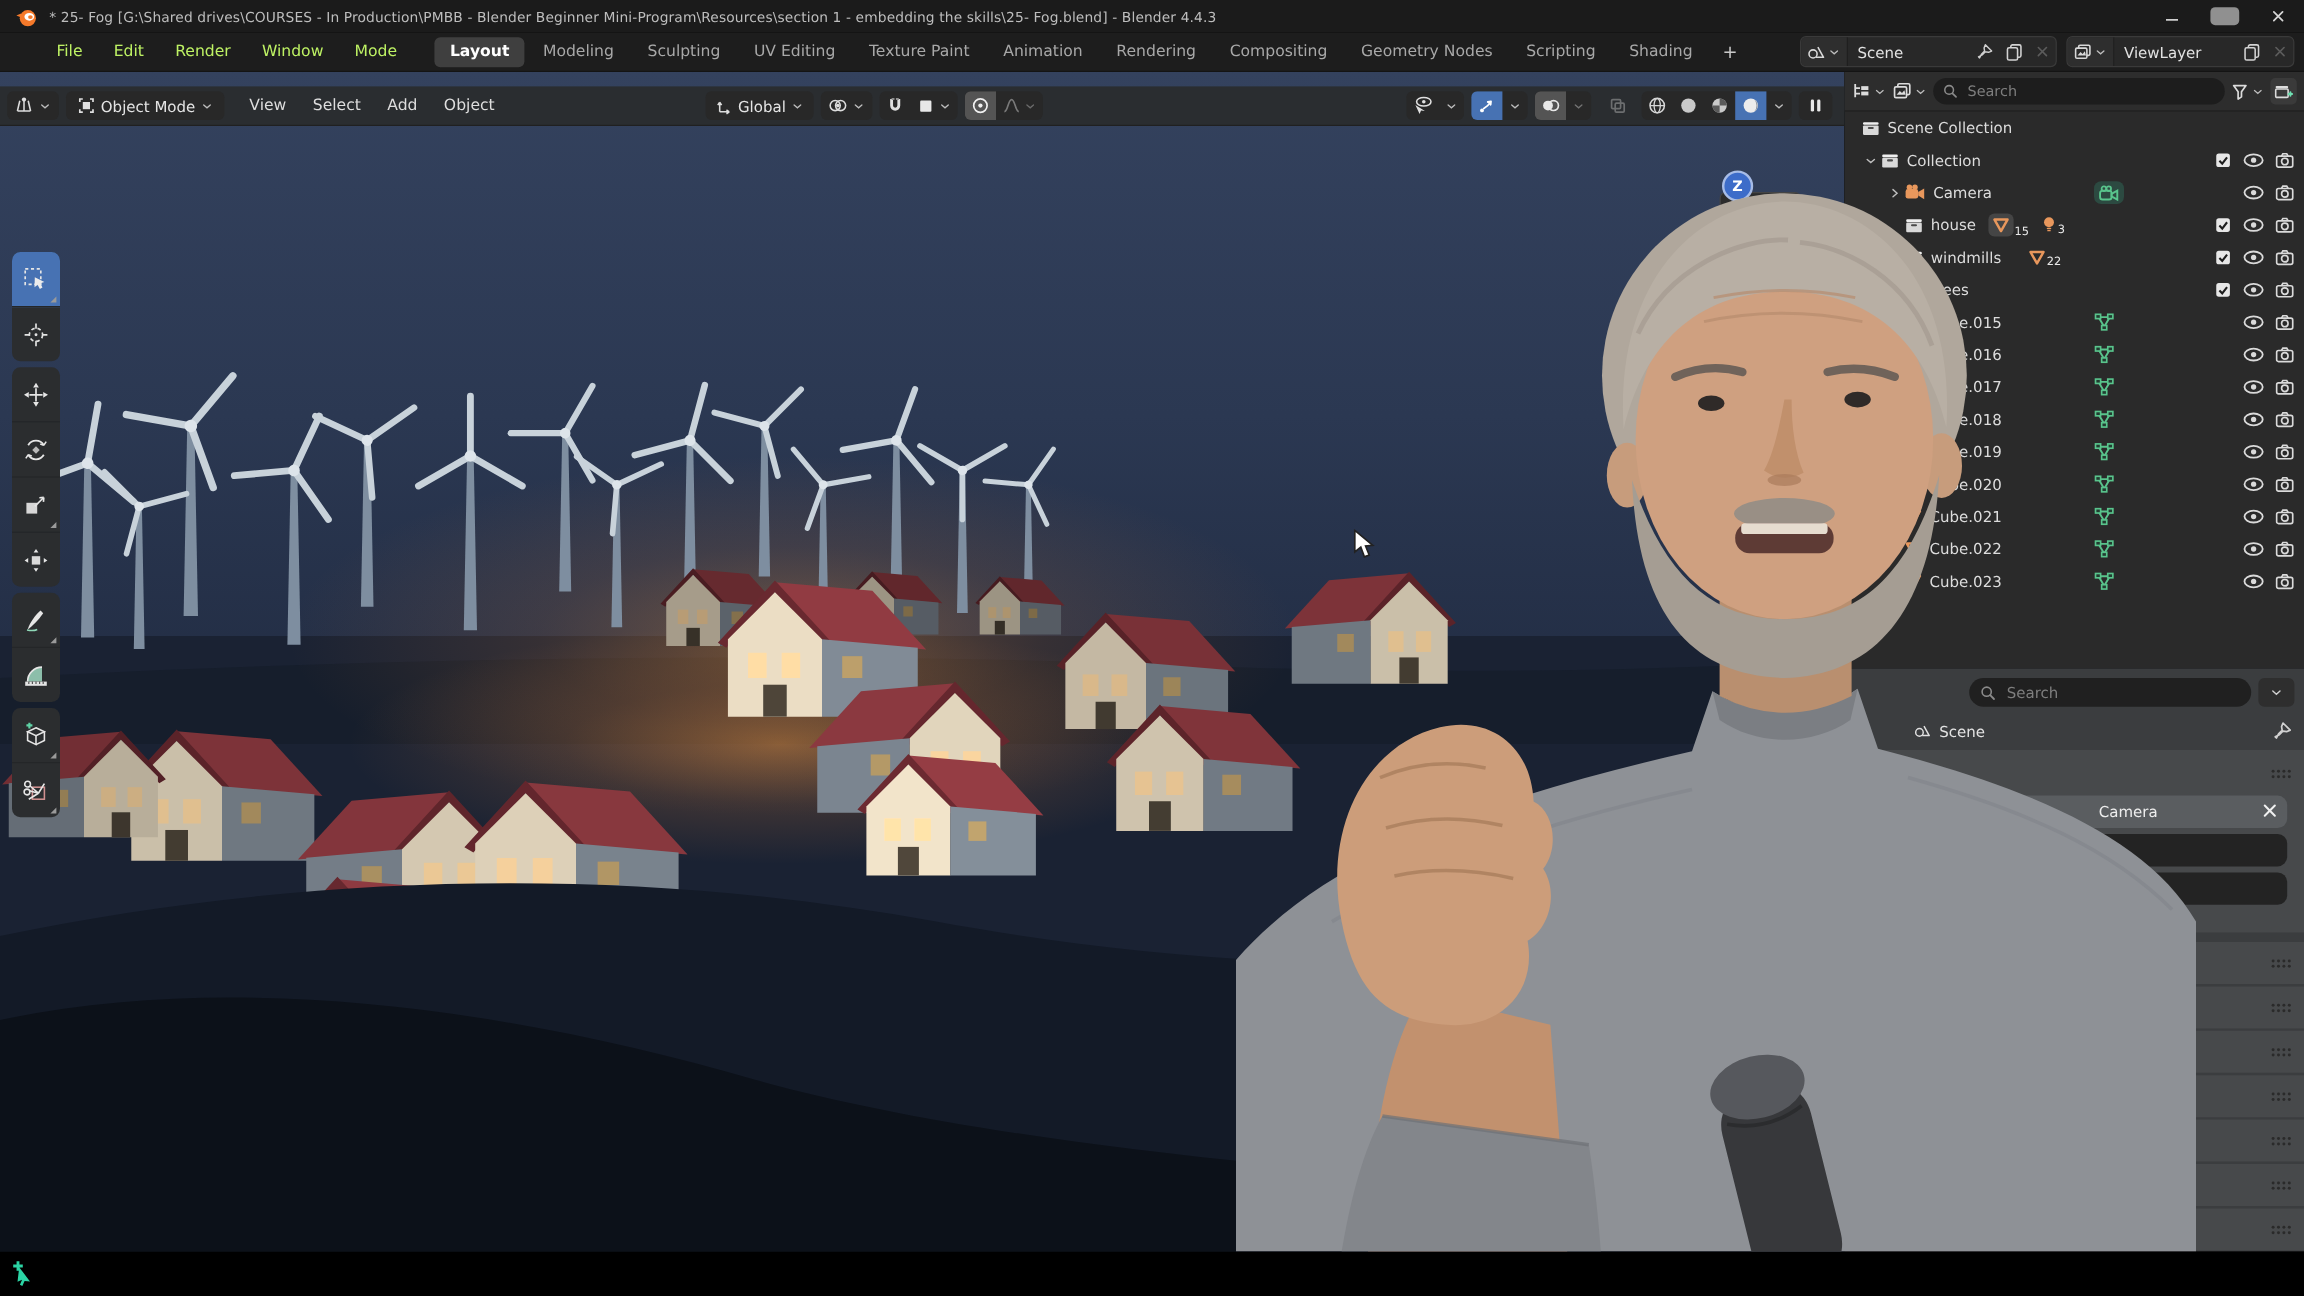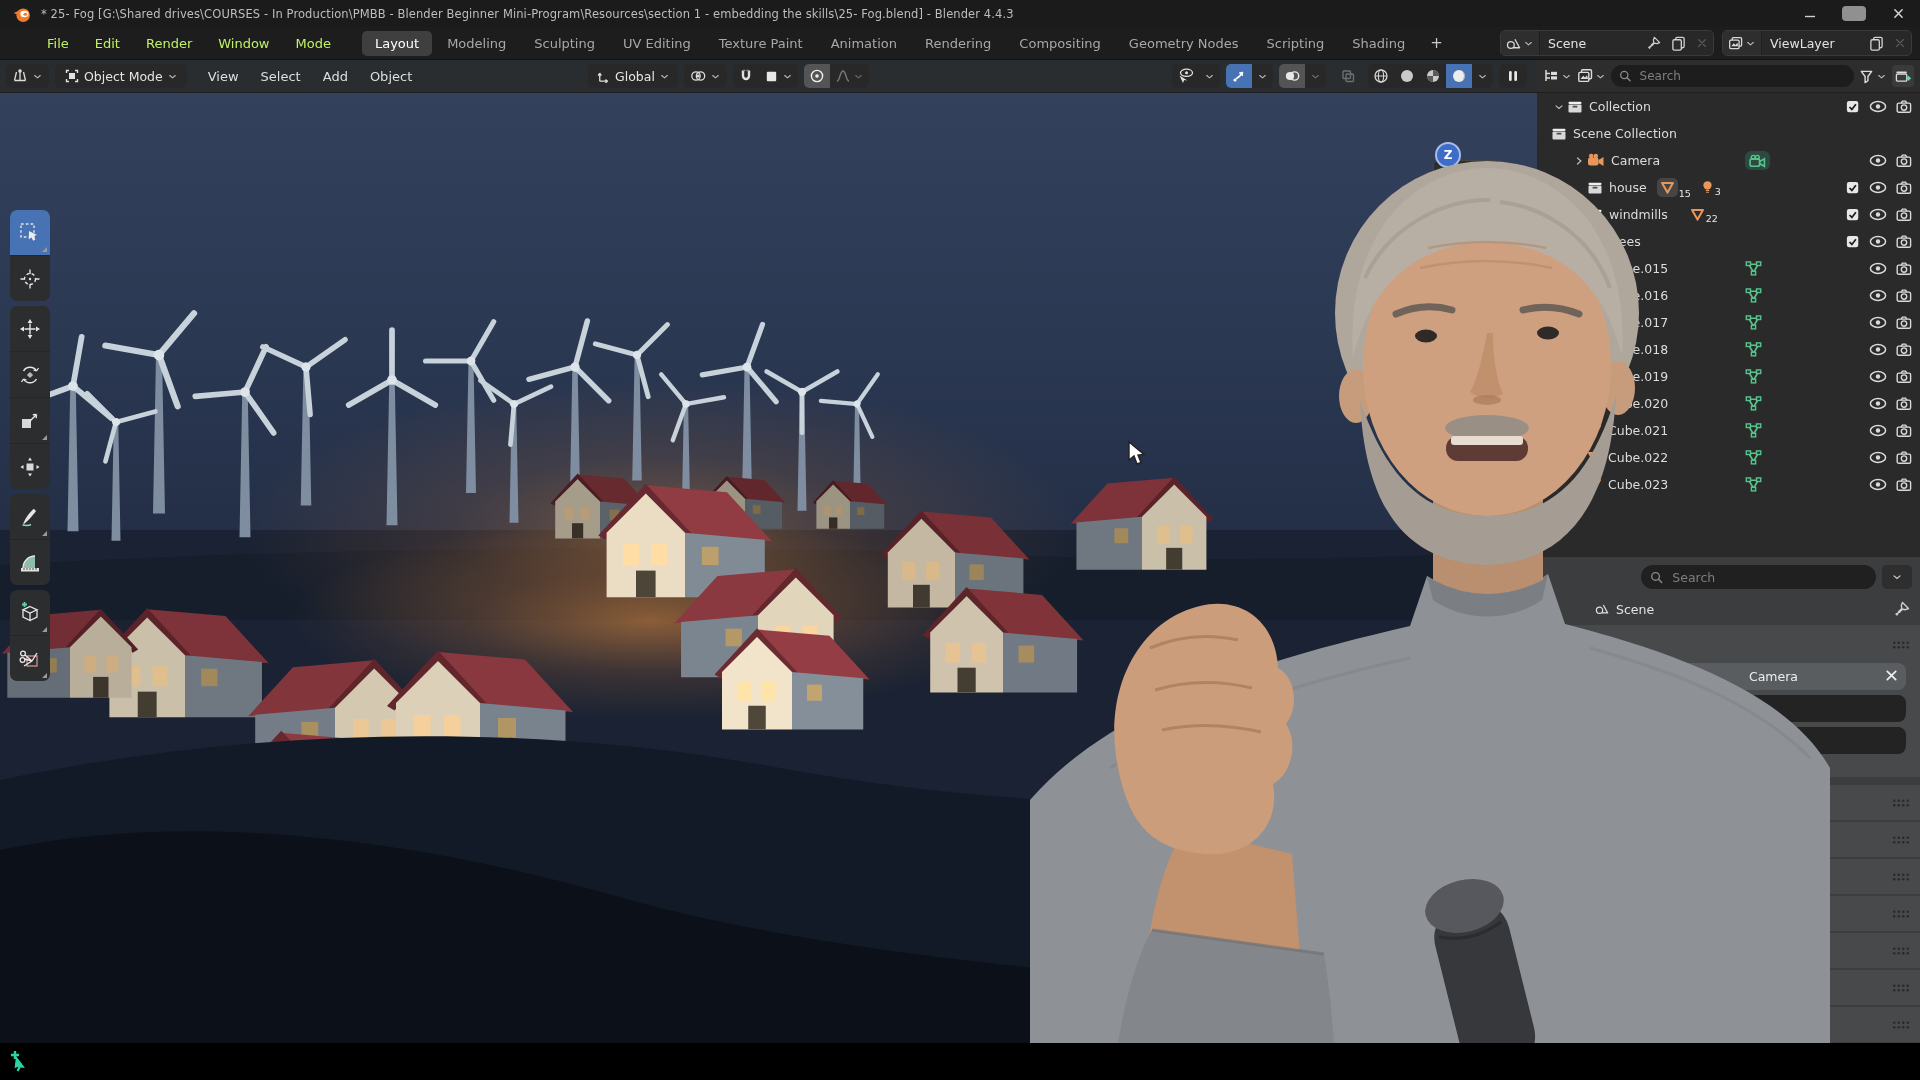--- a/index.html
+++ b/index.html
@@ -15,32 +15,32 @@
   #titlebar .ttl{font-size:11.5px;color:#bdbdbd;letter-spacing:.1px;white-space:nowrap;}
   #winbtns{margin-left:auto;display:flex;align-items:center;height:100%;}
   .wbtn{width:44px;height:27px;display:flex;align-items:center;justify-content:center;}
   .wbtn .sq{width:24px;height:15px;background:#909090;border-radius:4px;}
 
   
   #topbar{left:0;top:27px;width:1920px;height:33px;background:#1d1d1d;display:flex;align-items:center;border-bottom:1px solid #141414;box-sizing:border-box;}
   .menu{font-size:13px;color:#bef264;padding:4px 13px;border-radius:4px;}
   #tabs{display:flex;align-items:center;margin-left:18px;gap:2px;}
   .tab{font-size:13px;color:#a8a8a8;padding:5px 13px;border-radius:5px;white-space:nowrap;}
-  .tab.active{background:#3f3f3f;color:#ffffff;}
+  .tab.active{background:#3f3f3f;color:#ffffff;font-weight:bold;}
   .tab.add{color:#c9c9c9;font-size:15px;padding:2px 10px;}
   .selwrap{margin-left:auto;display:flex;gap:8px;margin-right:8px;}
   .selector{display:flex;align-items:center;background:#282828;border:1px solid #3a3a3a;border-radius:5px;height:24px;overflow:hidden;}
   .selector .dropbtn{display:flex;align-items:center;gap:2px;padding:0 5px;height:100%;background:#2e2e2e;border-right:1px solid #1f1f1f;}
   .selector .val{font-size:12.5px;color:#e2e2e2;padding:0 8px;min-width:86px;}
   .selector .mini{padding:0 5px;display:flex;align-items:center;height:100%;}
   .selector .dim{opacity:.35;}
 
   
   #viewport{left:0;top:60px;width:1537px;height:983px;background:#1e2637;overflow:hidden;}
-  #vph{position:absolute;left:0;top:0;width:1537px;height:33px;background:rgba(42,44,46,.97);display:flex;align-items:center;border-bottom:1px solid #202020;box-sizing:border-box;z-index:20;}
+  #vph{position:absolute;left:0;top:12px;width:1537px;height:33px;background:rgba(42,44,46,.97);display:flex;align-items:center;border-bottom:1px solid #202020;box-sizing:border-box;z-index:20;}
   .hbtn{display:flex;align-items:center;gap:4px;background:#282828;border-radius:5px;height:24px;padding:0 6px;margin-left:6px;}
   .hbtn.flat{background:transparent;}
   .hmenu{font-size:13px;color:#dedede;padding:3px 11px;border-radius:4px;}
   .hgroup{display:flex;}
   .seg{display:flex;align-items:center;background:#282828;border-radius:5px;height:24px;overflow:hidden;margin-left:6px;}
   .seg>*{display:flex;align-items:center;height:100%;padding:0 5px;}
   .segbtn.on{background:#4772b3;}
   .segbtn.lit{background:#545454;}
   .hlabel{font-size:12.5px;color:#e4e4e4;}
   #vph-mid{position:absolute;left:588px;top:4px;display:flex;}
@@ -900,20 +900,29 @@
     <span style="display:flex;background:#3a3a3a;border-radius:4px;padding:3px">
       <svg width="16" height="16" viewBox="0 0 17 16" style="color:#dcdcdc">
           <use href="#i-newcol"></use>
         </svg>
     </span>
   </div>
 
   <div id="tree">
 
     <div class="orow" style="padding-left:14px">
+      <span class="objico">
+          <svg width="16" height="16" viewBox="0 0 16 16">
+            <use href="#i-box"></use>
+          </svg>
+        </span>
+      <span class="olabel">Scene Collection</span>
+    </div>
+
+    <div class="orow" style="padding-left:14px">
       <span class="car">
           <svg width="12" height="12" viewBox="0 0 16 16" style="color:#bdbdbd">
             <use href="#i-chev"></use>
           </svg>
         </span>
       <span class="objico">
           <svg width="16" height="16" viewBox="0 0 16 16">
             <use href="#i-box"></use>
           </svg>
         </span>
@@ -922,29 +931,20 @@
         <svg width="14" height="14" viewBox="0 0 16 16">
             <use href="#i-check"></use>
           </svg>
         <svg width="18" height="13" viewBox="0 0 18 12" style="color:#dadada">
             <use href="#i-eye"></use>
           </svg>
         <svg width="16" height="15" viewBox="0 0 16 14" style="color:#dadada">
             <use href="#i-cam"></use>
           </svg>
       </span>
-    </div>
-
-    <div class="orow" style="padding-left:14px">
-      <span class="objico">
-          <svg width="16" height="16" viewBox="0 0 16 16">
-            <use href="#i-box"></use>
-          </svg>
-        </span>
-      <span class="olabel">Scene Collection</span>
     </div>
 
     <div class="orow" style="padding-left:34px">
       <span class="car">
           <svg width="12" height="12" viewBox="0 0 16 16" style="color:#bdbdbd">
             <use href="#i-arrR"></use>
           </svg>
         </span>
       <span class="objico">
           <svg width="18" height="15" viewBox="0 0 18 15">

